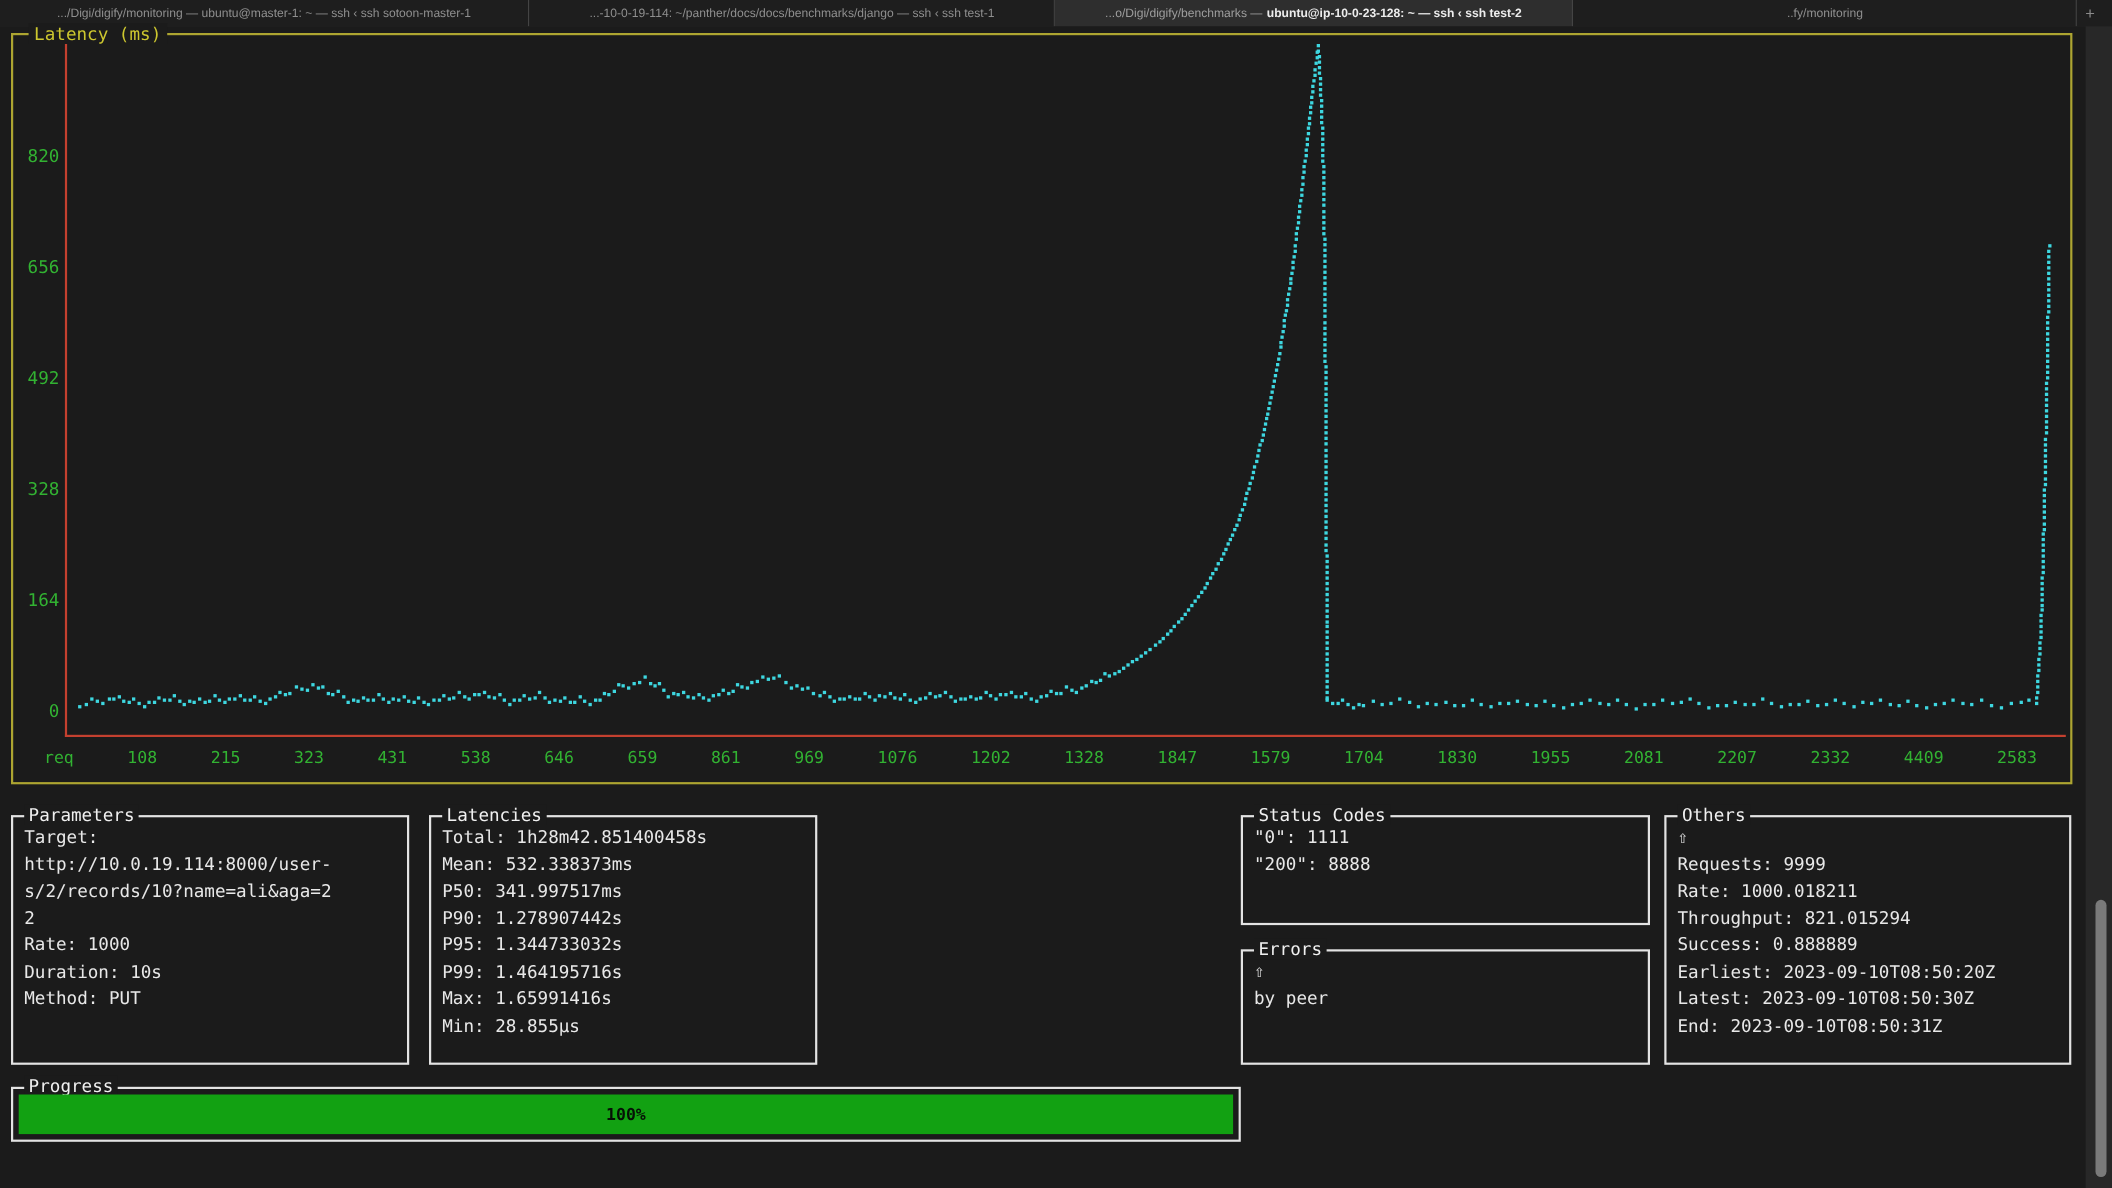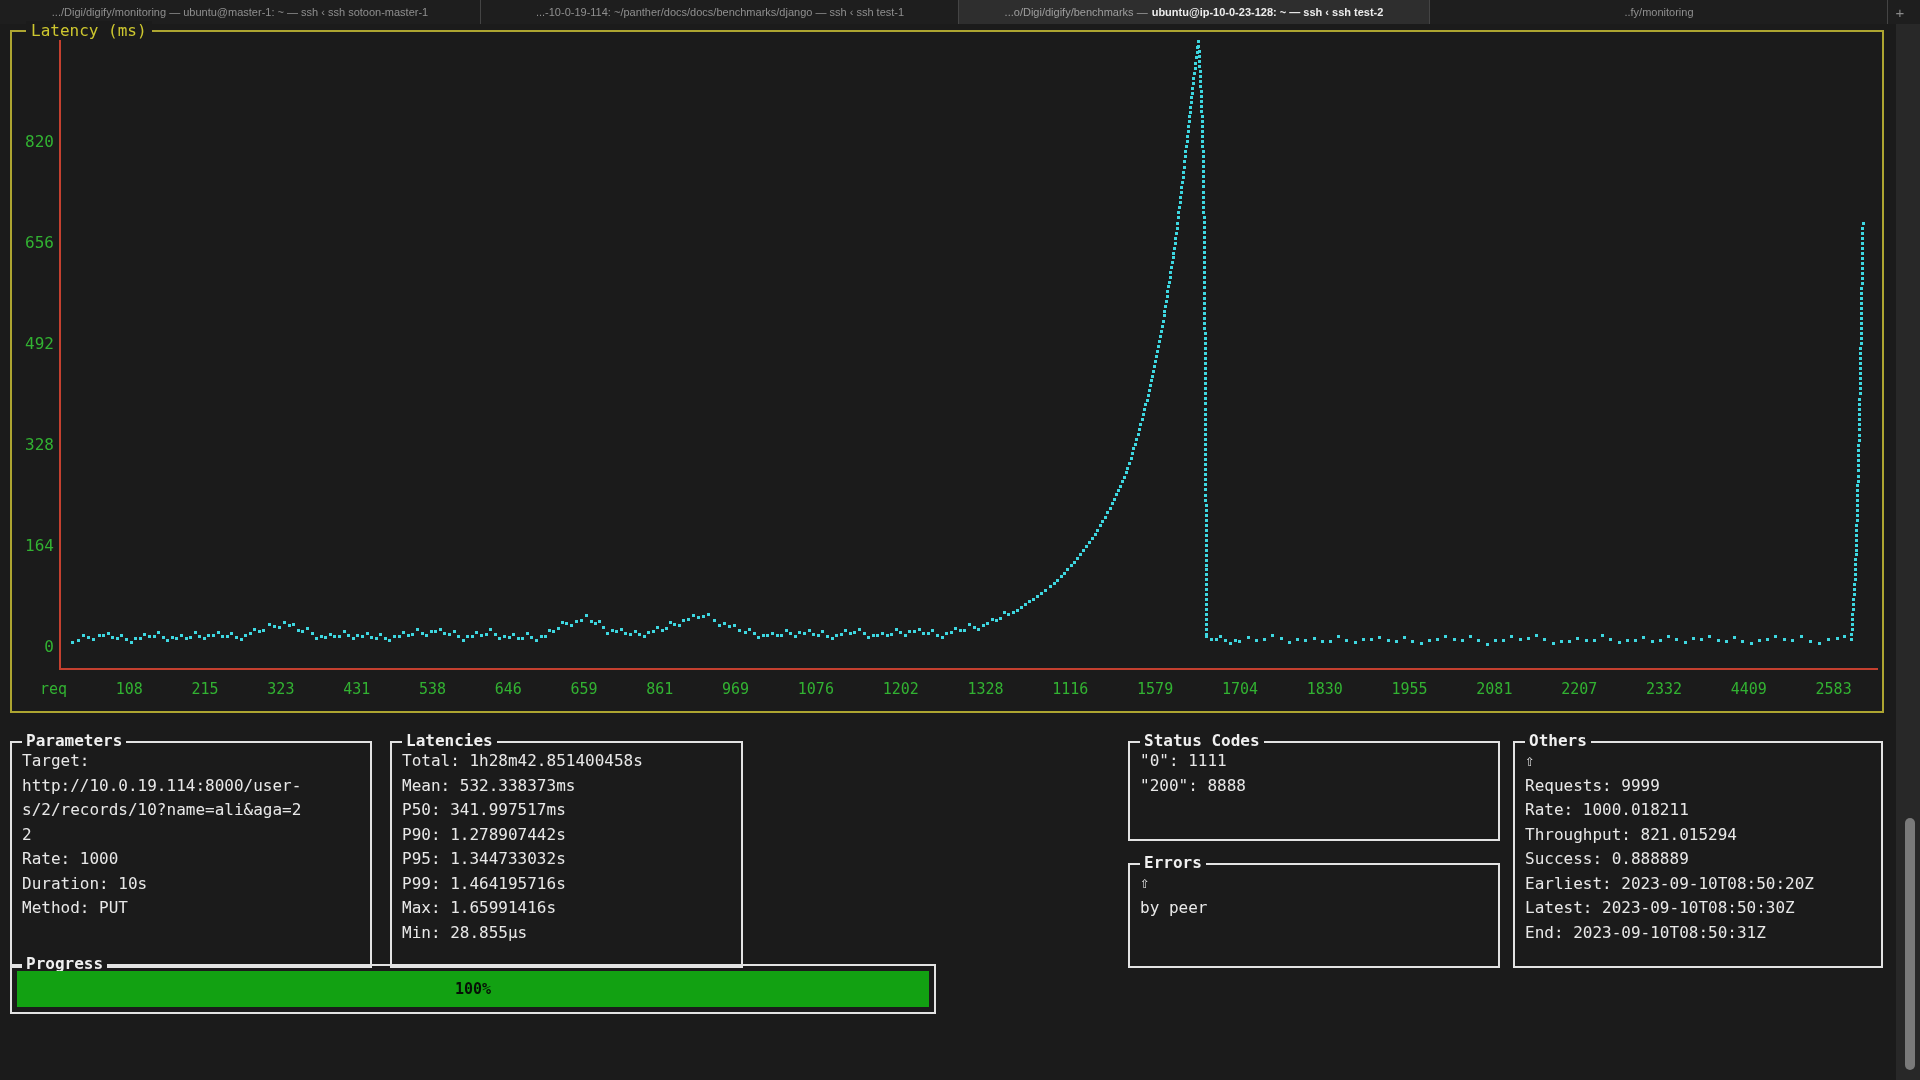--- a/index.html
+++ b/index.html
@@ -29,32 +29,32 @@
   #yaxis { left:47px; top:8px; width:2px; height:630px; }
   #xaxis { left:47px; top:636px; height:2px; width:1819px; }
   .ylab { position:absolute; width:40px; text-align:right; color:#32b232; font-size:16px; }
   #xlabels { position:absolute; left:28px; top:648px; width:1812px; display:flex;
              justify-content:space-between; color:#32b232; font-size:15px; }
   .dot { position:absolute; width:3px; height:3px; background:#3ed7e0; }
 
   
   .panel { position:absolute; border:2px solid #e3e3e3; color:#e8e8e8; }
   .ptitle { position:absolute; left:10px; top:-12px; background:#1b1b1b; padding:0 4px;
-            font-size:16px; font-weight:700; color:#f0f0f0; white-space:pre; }
+            font-size:16px; font-weight:400; color:#f0f0f0; white-space:pre; }
   .pbody { position:absolute; inset:0; padding:6px 10px; font-size:16px; line-height:24.5px; white-space:pre;
            overflow:hidden; }
   #p-params   { left:10px;   top:717px; width:362px; height:227px; }
   #p-lat      { left:390px;  top:717px; width:353px; height:227px; }
   #p-bytes    { left:755px;  top:717px; width:363px; height:227px; }
   #p-status   { left:1128px; top:717px; width:372px; height:100px; }
   #p-errors   { left:1128px; top:839px; width:372px; height:105px; }
   #p-others   { left:1513px; top:717px; width:370px; height:227px; }
 
   
-  #p-progress { left:10px; top:940px; width:926px; height:50px; }
+  #p-progress { left:10px; top:964px; width:1118px; height:50px; }
   #progressbar { position:absolute; left:5px; top:5px; bottom:5px; background:#12a112;
                  display:flex; align-items:center; justify-content:center;
                  color:#061106; font-size:15px; font-weight:600; }
   #p-help { left:1145px; top:966px; width:735px; height:50px; }
   #helptext { position:absolute; left:10px; top:0; height:100%; display:flex; align-items:center;
               font-size:16px; color:#e8e8e8; white-space:pre; }
 
   
   #scrollthumb { position:absolute; right:5px; top:818px; width:10px; height:252px;
                  background:#7a7a7a; border-radius:5px; }
@@ -105,21 +105,21 @@
             <span>323</span>
             <span>431</span>
             <span>538</span>
             <span>646</span>
             <span>659</span>
             <span>861</span>
             <span>969</span>
             <span>1076</span>
             <span>1202</span>
             <span>1328</span>
-            <span>1116</span>
+            <span>1847</span>
             <span>1579</span>
             <span>1704</span>
             <span>1830</span>
             <span>1955</span>
             <span>2081</span>
             <span>2207</span>
             <span>2332</span>
             <span>4409</span>
             <span>2583</span>
           </div>

